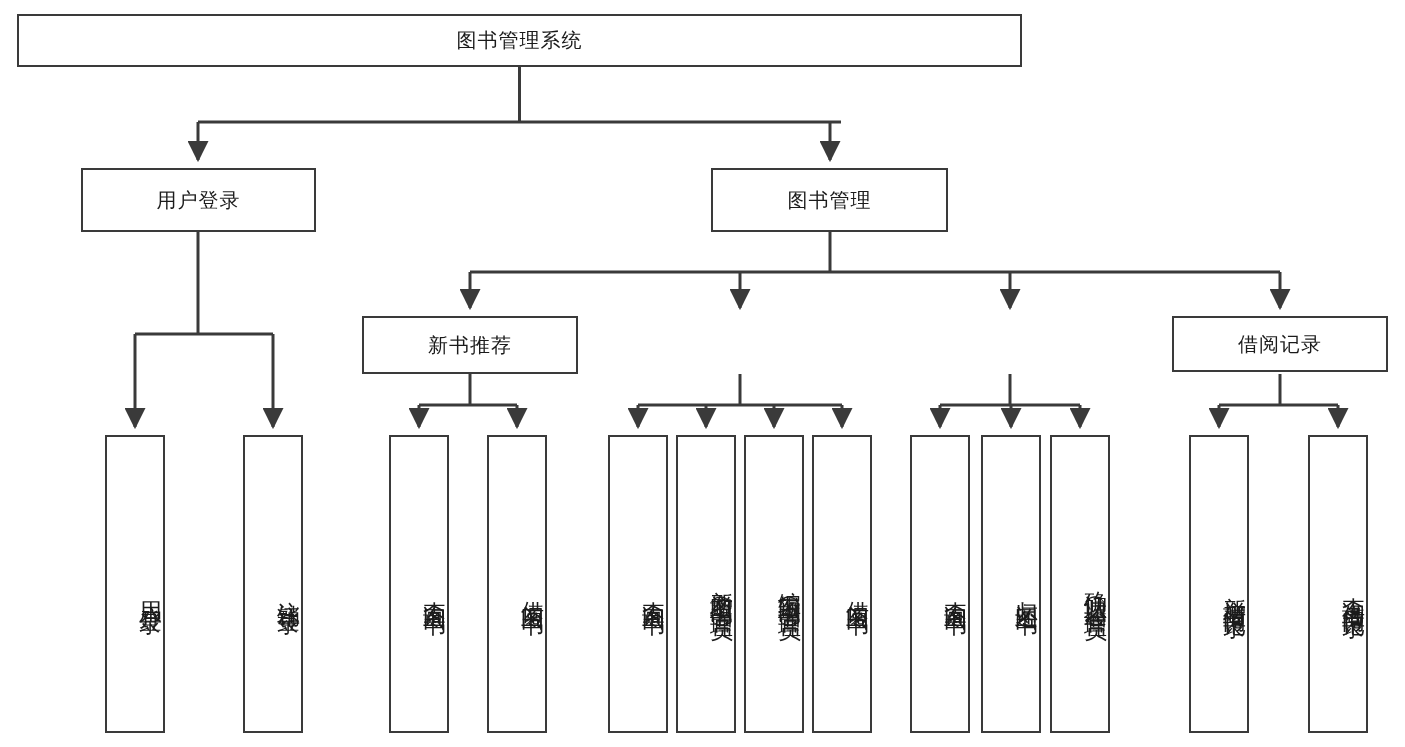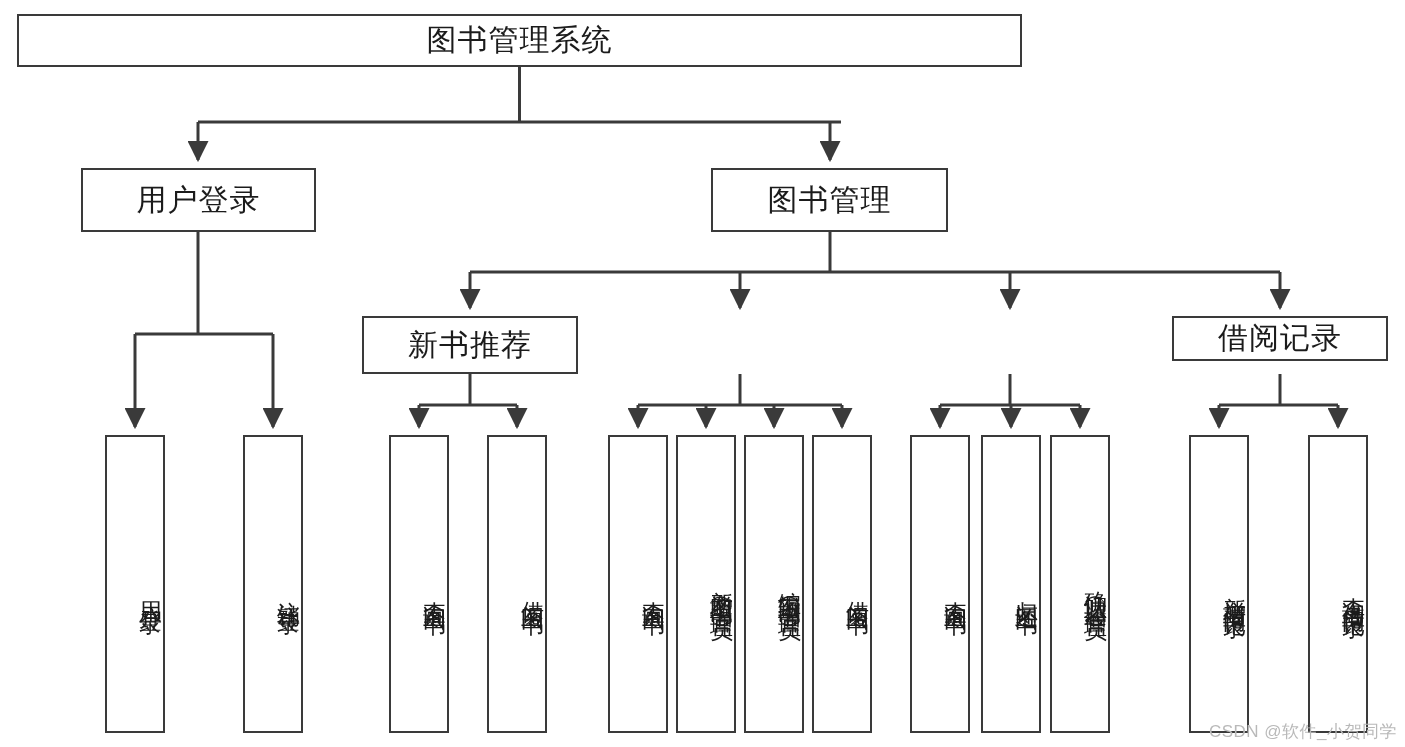--- a/index.html
+++ b/index.html
@@ -29,21 +29,21 @@
     position: absolute;
     box-sizing: border-box;
     border: 2px solid #3a3a3a;
     background: #ffffff;
     display: flex;
     align-items: center;
     justify-content: center;
     color: #1b1b1b;
   }
   .node.horiz {
-    font-size: 30px;
+    font-size: 20px;
     letter-spacing: 1px;
   }
   .node.vert {
     writing-mode: vertical-rl;
     text-orientation: upright;
     font-size: 23px;
     letter-spacing: 4px;
     align-items: flex-start;
     justify-content: center;
     padding-top: 14px;
@@ -126,21 +126,21 @@
   <div class="node horiz" style="left:81px;  top:168px; width:235px; height:64px;">
     <span>用户登录</span>
   </div>
   <div class="node horiz" style="left:711px; top:168px; width:237px; height:64px;">
     <span>图书管理</span>
   </div>
 
   <div class="node horiz" style="left:362px;  top:316px; width:216px; height:58px;">
     <span>新书推荐</span>
   </div>
-  <div class="node horiz" style="left:1172px; top:316px; width:216px; height:45px;text-align:right;">
+  <div class="node horiz" style="left:1172px; top:316px; width:216px; height:56px;text-align:right;">
     <span>借阅记录</span>
   </div>
 
   <div class="node vert" style="left:105px; top:435px; width:60px; height:298px;">
     <span class="vtext">用户登录</span>
   </div>
   <div class="node vert" style="left:243px; top:435px; width:60px; height:298px;">
     <span class="vtext">注销登录</span>
   </div>
 
@@ -174,15 +174,14 @@
     <span class="vtext">确认归还（管理员）</span>
   </div>
 
   <div class="node vert" style="left:1189px; top:435px; width:60px; height:298px;">
     <span class="vtext">新增借阅记录</span>
   </div>
   <div class="node vert" style="left:1308px; top:435px; width:60px; height:298px;">
     <span class="vtext">查询借阅记录</span>
   </div>
 
-  <div class="watermark">CSDN @软件_小贺同学</div>
 
 </div>
 
 </body></html>

